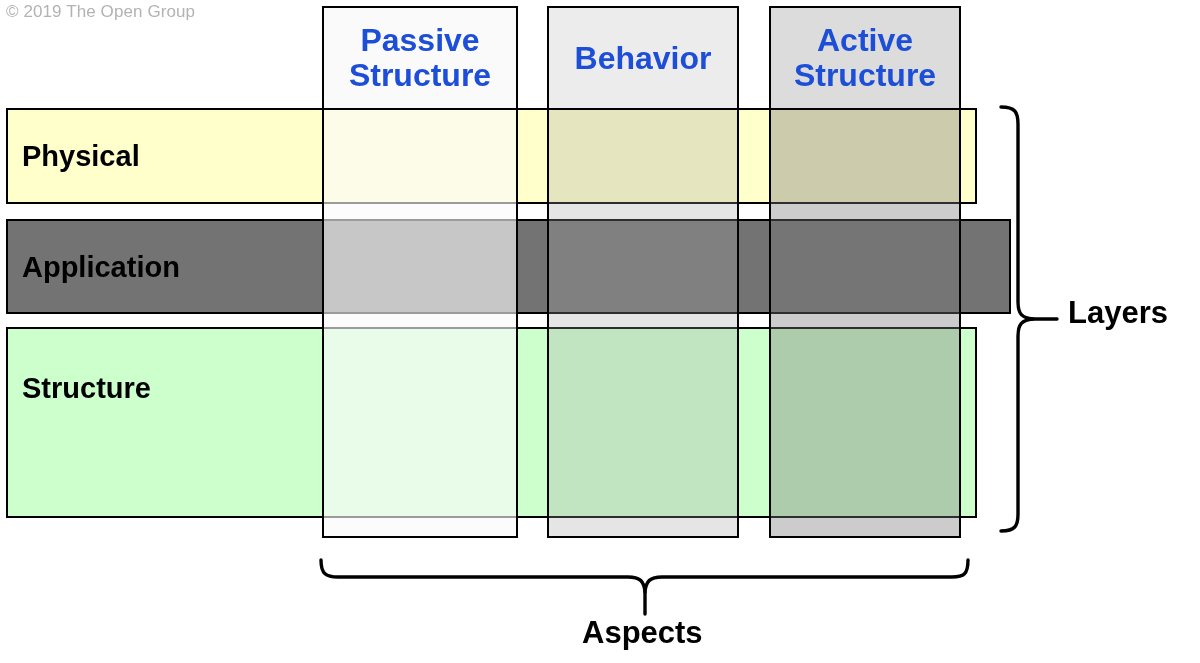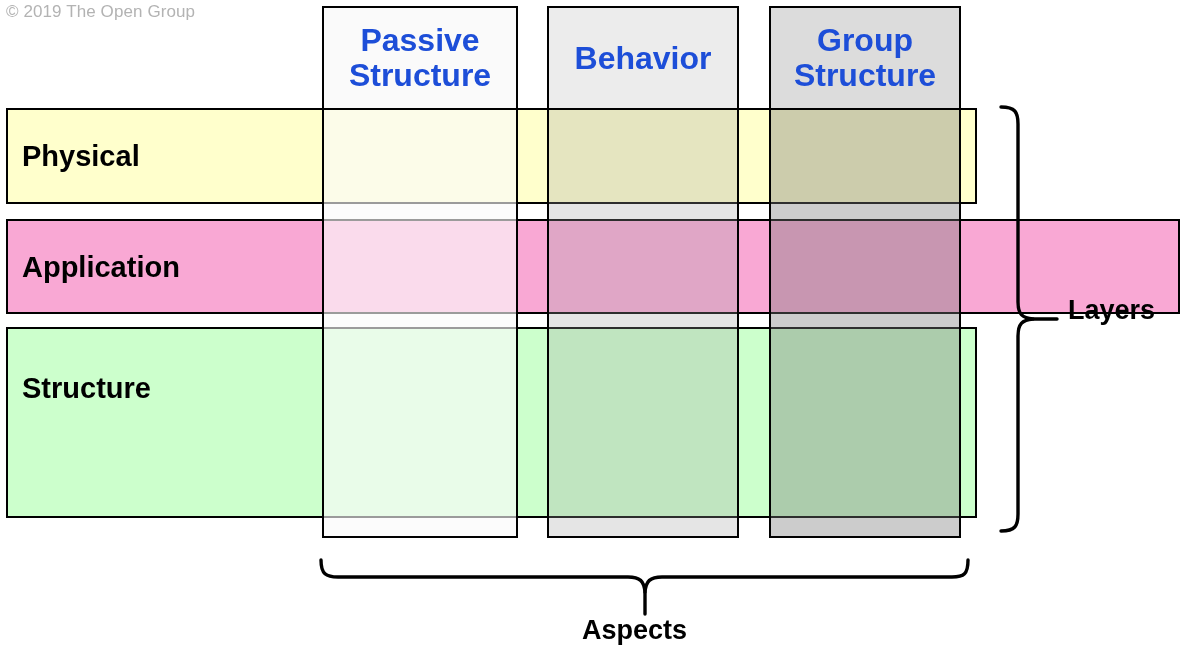--- a/index.html
+++ b/index.html
@@ -48,21 +48,21 @@
     color: #000000;
     white-space: nowrap;
     line-height: 1;
   }
   .layer-row .layer-label {
     top: 50%;
     transform: translateY(-50%);
   }
 
   #row-business   { left: 6px;  top: 108px; width: 971px; height: 96px;  background: #ffffcc; }
-  #row-application{ left: 6px;  top: 219px; width: 1174px; height: 95px;  background: #f9a8d4; }
+  #row-application{ left: 6px;  top: 219px; width: 1005px; height: 95px;  background: #737373; }
   #row-technology { left: 6px;  top: 327px; width: 971px; height: 191px; background: #ccffcc; }
   #row-physical   { left: 16px; top: 418px; width: 955px; height: 84px;  background: #99ff99; }
 
   #row-technology > .layer-label { top: 45px; transform: none; }
   #row-physical   > .layer-label { top: 50%; transform: translateY(-50%); left: 18px; }
 
   
   .aspect-col {
     position: absolute;
     border: 2px solid #000000;
@@ -121,21 +121,21 @@
   .bracket-path {
     fill: none;
     stroke: #000000;
     stroke-width: 3.4;
     stroke-linecap: round;
     stroke-linejoin: round;
   }
 
   .annotation-label {
     position: absolute;
-    font-size: 27px;
+    font-size: 31px;
     font-weight: bold;
     color: #000000;
     white-space: nowrap;
     line-height: 1;
   }
   #layers-label  { left: 1068px; top: 297px; }
   #aspects-label { left: 582px;  top: 617px; }
 </style>
 </head>
 <body>
@@ -167,21 +167,21 @@
 
   <div class="aspect-col" id="col-behavior">
     <div class="aspect-header">
       <span class="aspect-line">Behavior</span>
     </div>
     <div class="aspect-body"></div>
   </div>
 
   <div class="aspect-col" id="col-active">
     <div class="aspect-header">
-      <span class="aspect-line">Group</span>
+      <span class="aspect-line">Active</span>
       <span class="aspect-line">Structure</span>
     </div>
     <div class="aspect-body"></div>
   </div>
 
   <svg class="bracket-svg" id="layers-bracket" viewBox="0 0 44 430">
     <path class="bracket-path" d="M 6 3 C 20 3 23 8 23 20 L 23 198 C 23 210 27 214 38 215 C 27 216 23 220 23 232 L 23 410 C 23 422 20 427 6 427"></path>
     <path class="bracket-path" d="M 38 215 L 62 215"></path>
   </svg>
 

